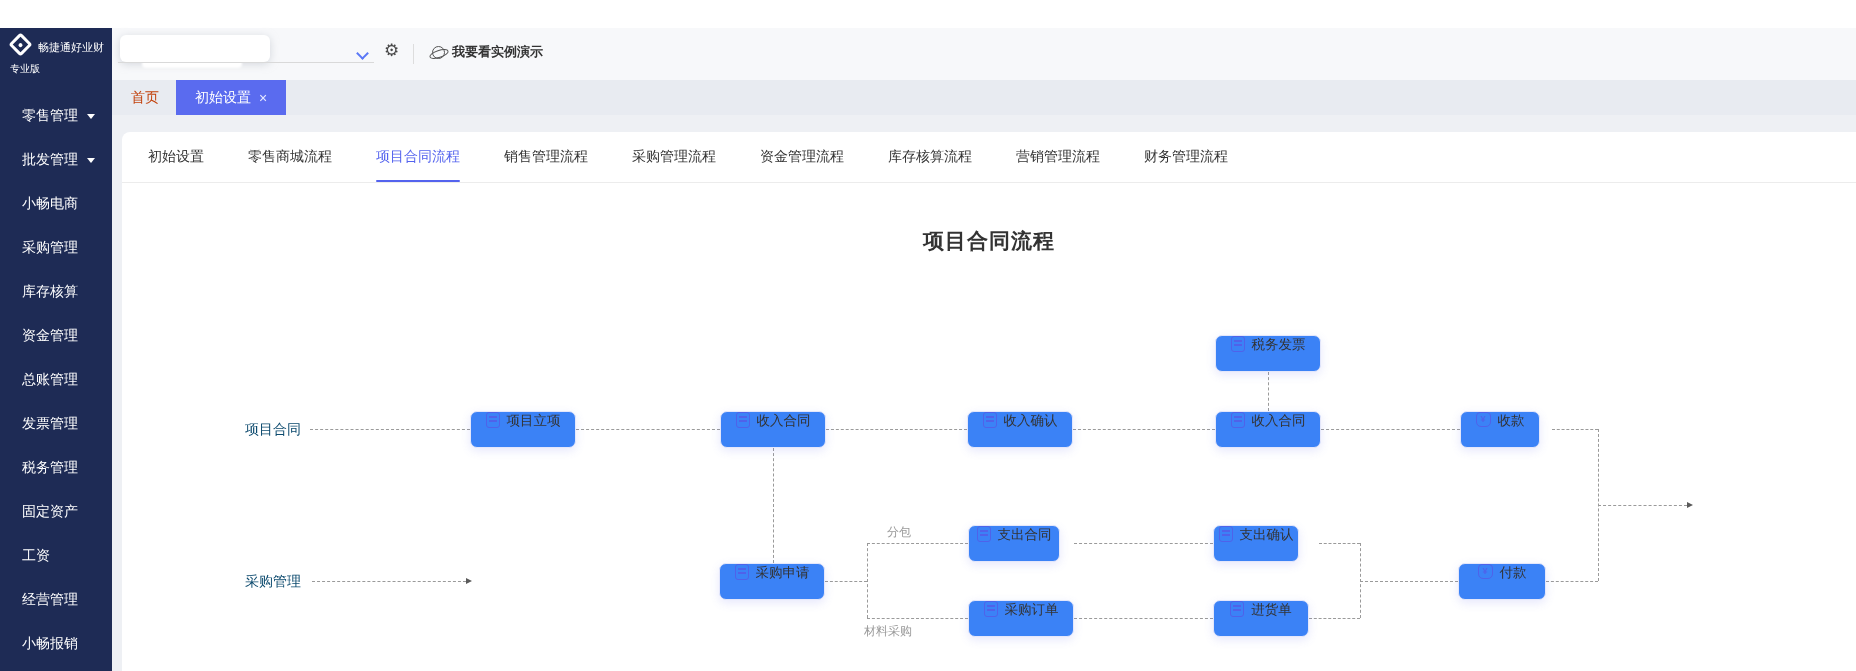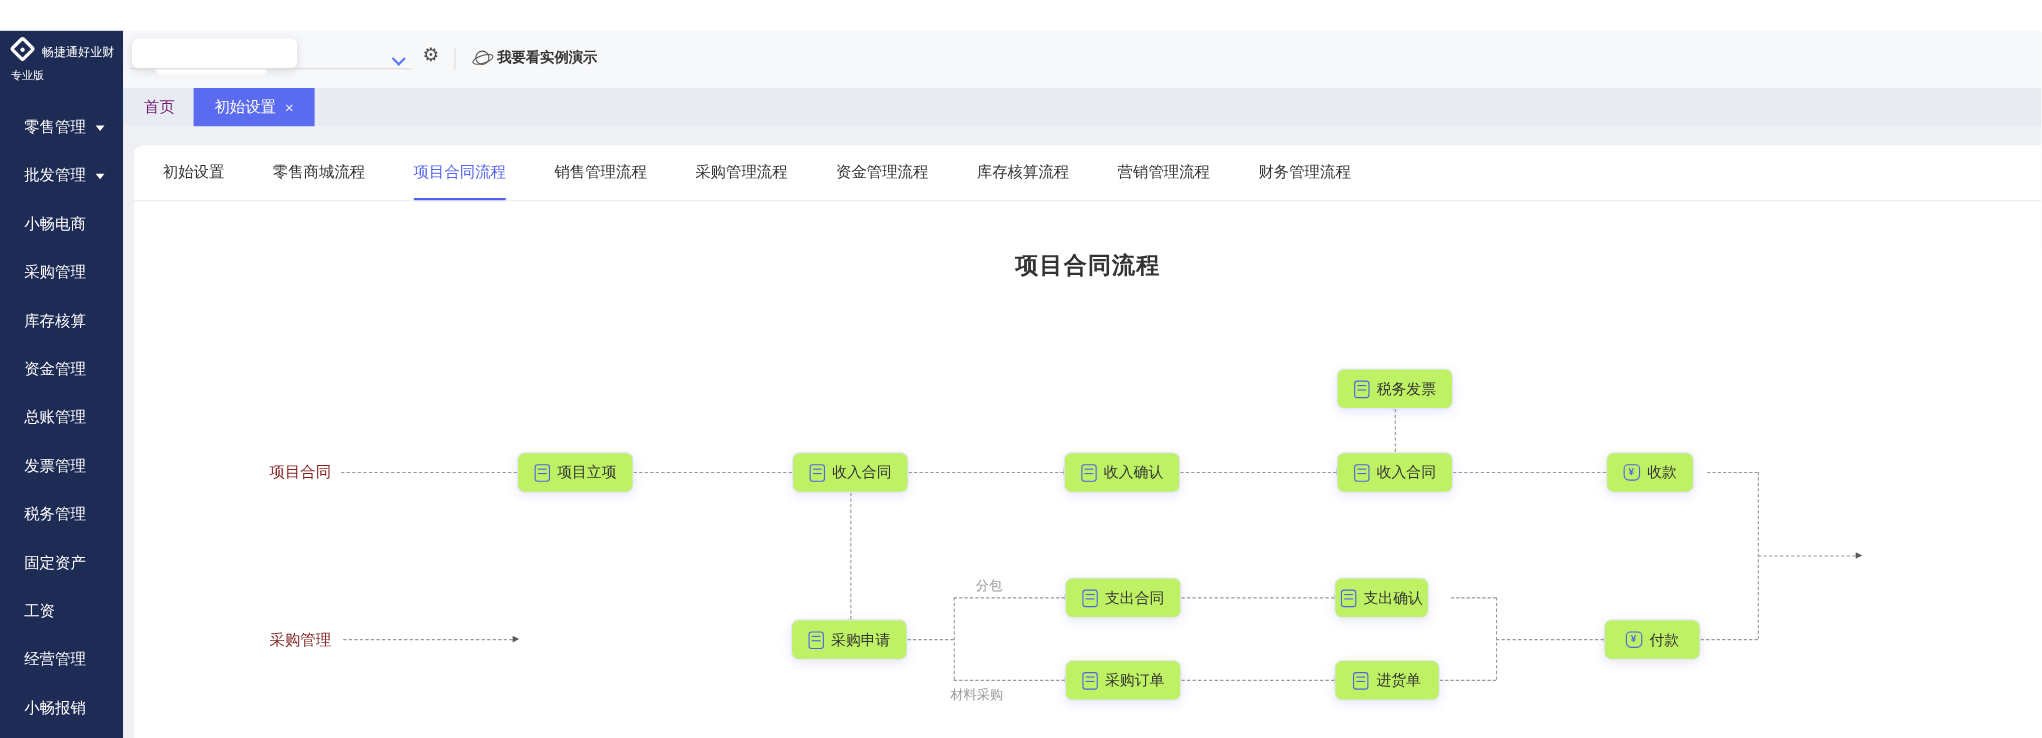--- a/index.html
+++ b/index.html
@@ -52,21 +52,21 @@
   .headset::before,.headset::after { content:''; position:absolute; bottom:-4px; width:3px; height:6px; background:#444; border-radius:2px; }
   .headset::before { left:-2px; } .headset::after { right:-2px; }
   .hdr-div2 { height:18px; border-left:1px solid #ddd; }
   .avatar { width:26px; height:26px; border-radius:50%; background:#d4d6d9; position:relative; overflow:hidden; }
   .avatar::before { content:''; position:absolute; left:8px; top:4px; width:10px; height:10px; background:#fff; border-radius:50%; }
   .avatar::after { content:''; position:absolute; left:3px; top:16px; width:20px; height:14px; background:#fff; border-radius:50%; }
   .uname { font-size:13px; color:#333; width:22px; overflow:hidden; white-space:nowrap; }
 
   
   .wtabs { height:35px; background:#e8ebf1; display:flex; align-items:stretch; padding-left:2px; }
-  .wtab { display:flex; align-items:center; justify-content:center; font-size:14px; color:#701a75; cursor:pointer; }
+  .wtab { display:flex; align-items:center; justify-content:center; font-size:14px; color:#c2410c; cursor:pointer; }
   .wtab.home { width:62px; }
   .wtab.active { width:110px; background:#5a6bef; color:#fff; gap:8px; }
   .wtab .x { font-size:14px; color:#e8eaff; }
 
   
   .page { flex:1; background:#eef0f4; position:relative; }
   .card { position:absolute; left:10px; right:0; top:17px; bottom:0; background:#fff; border-radius:8px 0 0 0; overflow:hidden; }
 
   
   .ctabs { height:51px; display:flex; align-items:center; gap:44px; padding-left:26px; border-bottom:1px solid #ececec; position:relative; }
@@ -77,30 +77,30 @@
   .circle-ic { width:14px; height:14px; border:1.3px solid #555; border-radius:50%; display:inline-flex; align-items:center; justify-content:center; flex-shrink:0; }
   .circle-ic.play::after { content:''; margin-left:1px; border-top:3px solid transparent; border-bottom:3px solid transparent; border-left:5px solid #555; }
   .circle-ic.quest { font-size:9px; color:#555; font-weight:bold; }
   .ct-div { height:14px; border-left:1px solid #bbb; margin:0 3px; }
   .ct-group { display:flex; align-items:center; gap:5px; cursor:pointer; }
 
   
   .canvas { position:relative; height:488px; }
   .flow-title { position:absolute; left:0; right:0; top:44px; text-align:center; font-size:21px; font-weight:600; color:#333; letter-spacing:1px; }
 
-  .node { position:absolute; height:37px; background:#bef264; border:1px solid #e4e7fb; border-radius:7px;
-    box-shadow:0 3px 10px rgba(103,115,235,.16); display:flex; align-items:center; justify-content:center; gap:7px; cursor:pointer; }
+  .node { position:absolute; height:37px; background:#3b82f6; border:1px solid #e4e7fb; border-radius:7px;
+    box-shadow:0 3px 10px rgba(103,115,235,.16); display:flex; justify-content:center; gap:7px; cursor:pointer; }
   .nlabel { font-size:13.5px; color:#333; white-space:nowrap; }
   .nicon { width:14px; height:16px; border:1.5px solid #4f62ea; border-radius:3px; position:relative; flex-shrink:0; }
   .nicon::before { content:''; position:absolute; left:2px; right:2px; top:3px; height:1.5px; background:#4f62ea; box-shadow:0 4px 0 #4f62ea; }
   .nicon.money { width:15px; height:15px; border-radius:4px 4px 5px 5px; }
   .nicon.money::before { content:'¥'; position:static; background:none; box-shadow:none; display:block; text-align:center; font-size:9px; line-height:13px; color:#4f62ea; font-weight:bold; }
   .nicon.table::after { content:''; position:absolute; left:-1px; right:-1px; top:2.5px; height:1.5px; background:#4f62ea; }
 
-  .flabel { position:absolute; font-size:14px; color:#7f1d1d; white-space:nowrap;text-align:right; }
+  .flabel { position:absolute; font-size:14px; color:#0c4a6e; white-space:nowrap;text-align:right; }
   .blabel { position:absolute; font-size:12px; color:#999; white-space:nowrap; }
 
   .eh { position:absolute; height:0; border-top:1.5px dashed #9a9a9a; }
   .ev { position:absolute; width:0; border-left:1.5px dashed #9a9a9a; }
   .ar::after { content:''; position:absolute; right:-6px; top:-4.5px; border-left:6.5px solid #5a5a5a; border-top:3.5px solid transparent; border-bottom:3.5px solid transparent; }
   .ad::after { content:''; position:absolute; bottom:-6px; left:-4px; border-top:6.5px solid #5a5a5a; border-left:3.5px solid transparent; border-right:3.5px solid transparent; }
   .au::after { content:''; position:absolute; top:-6px; left:-4px; border-bottom:6.5px solid #5a5a5a; border-left:3.5px solid transparent; border-right:3.5px solid transparent; }
 </style>
 </head>
 <body>
@@ -272,21 +272,21 @@
               <span class="nlabel">收入合同</span>
             </div>
             <div class="node" style="left:1338px;top:228px;width:80px">
               <span class="nicon money"></span>
               <span class="nlabel">收款</span>
             </div>
             <div class="node" style="left:597px;top:380px;width:106px">
               <span class="nicon"></span>
               <span class="nlabel">采购申请</span>
             </div>
-            <div class="node" style="left:846px;top:342px;width:106px">
+            <div class="node" style="left:846px;top:342px;width:92px">
               <span class="nicon"></span>
               <span class="nlabel">支出合同</span>
             </div>
             <div class="node" style="left:1091px;top:342px;width:86px">
               <span class="nicon"></span>
               <span class="nlabel">支出确认</span>
             </div>
             <div class="node" style="left:846px;top:417px;width:106px">
               <span class="nicon"></span>
               <span class="nlabel">采购订单</span>

